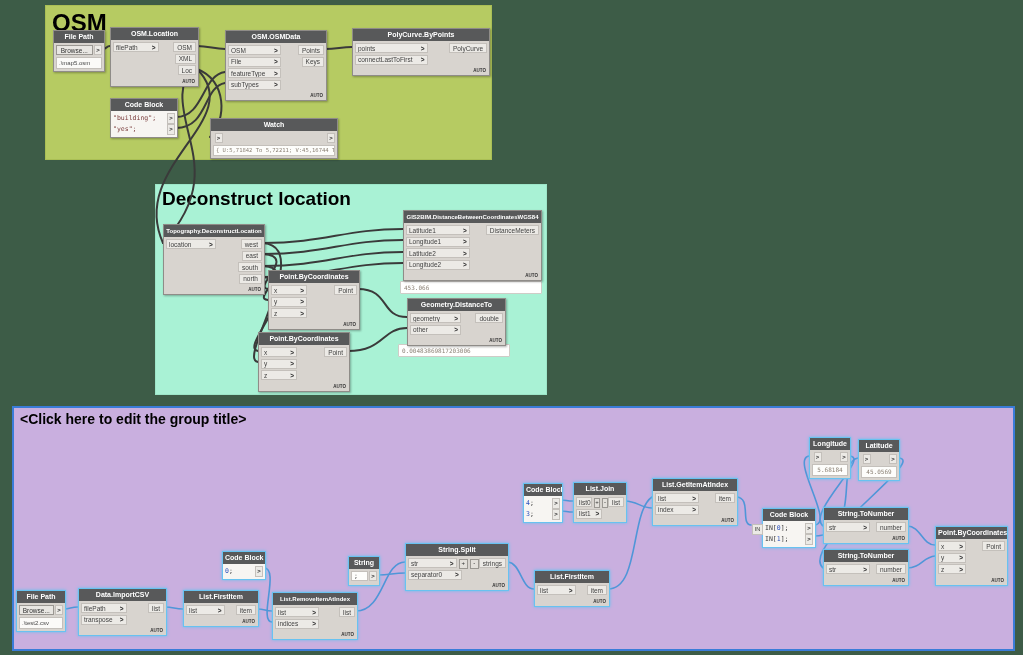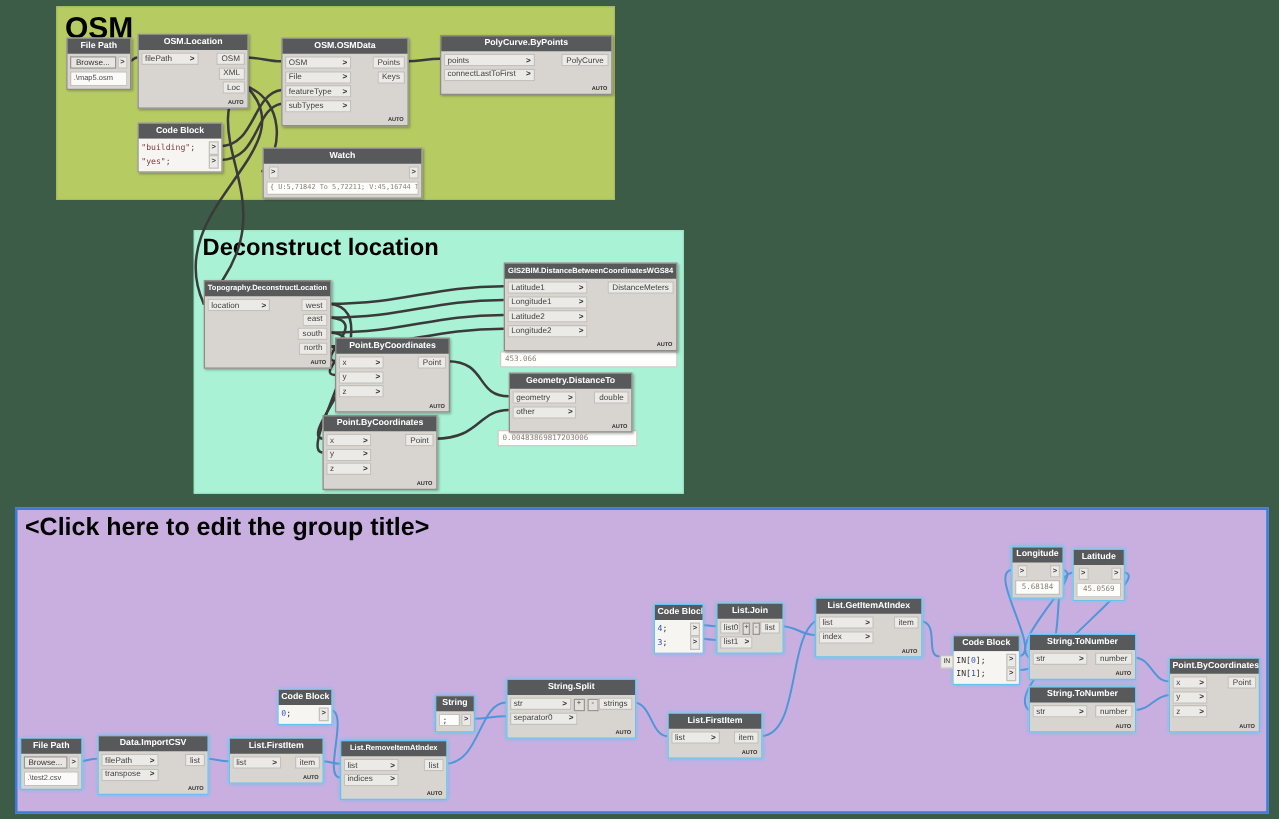--- a/index.html
+++ b/index.html
@@ -78,21 +78,21 @@
       <path d="M907,568 C921,568 923,557 935,556"></path>
     </g>
   </svg>
 <div class="group" style="left: 45px; top: 5px; width: 445px; height: 153px; background: rgb(182, 203, 98); border: 1px solid rgb(170, 191, 85);">
       <div class="group-title" style="font-size: 24px;">OSM</div>
     </div>
     <div class="group" style="left: 155px; top: 184px; width: 390px; height: 209px; background: rgb(169, 242, 213); border: 1px solid rgb(157, 230, 200);">
       <div class="group-title" style="font-size: 19px;">Deconstruct location</div>
     </div>
     <div class="group" style="left: 12px; top: 406px; width: 999px; height: 241px; background: rgb(201, 175, 223); border: 2px solid rgb(58, 124, 216);">
-      <div class="group-title" style="font-size: 20px;">&lt;Click here to edit the group title&gt;</div>
+      <div class="group-title" style="font-size: 14px;">&lt;Click here to edit the group title&gt;</div>
     </div>
     <div class="node" style="left: 53px; top: 30px; width: 50px;">
       <div class="node-header">File Path</div>
       <div class="node-body">
         <div class="prow">
           <div class="browse-btn">Browse...</div>
           <div class="port8">&gt;</div>
         </div>
         <div class="fval">.\map5.osm</div>
       </div>

